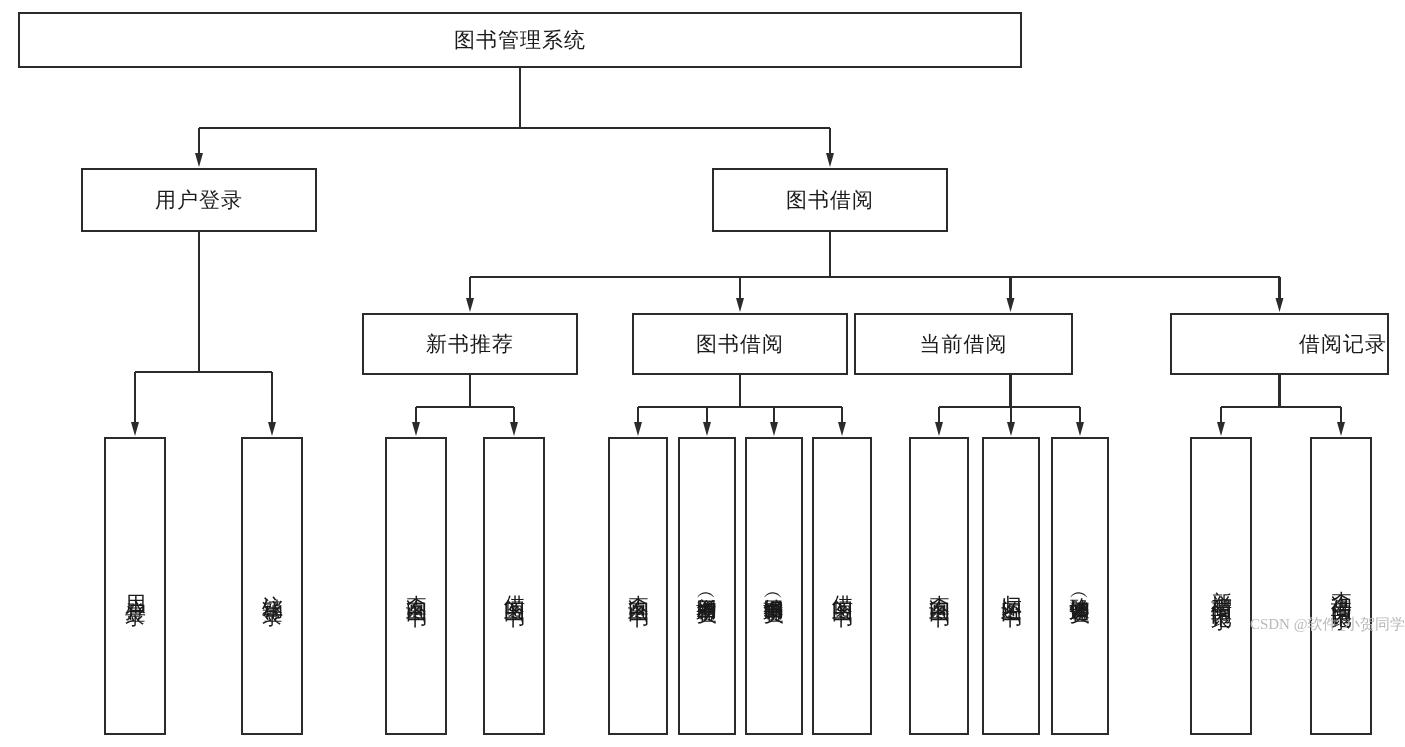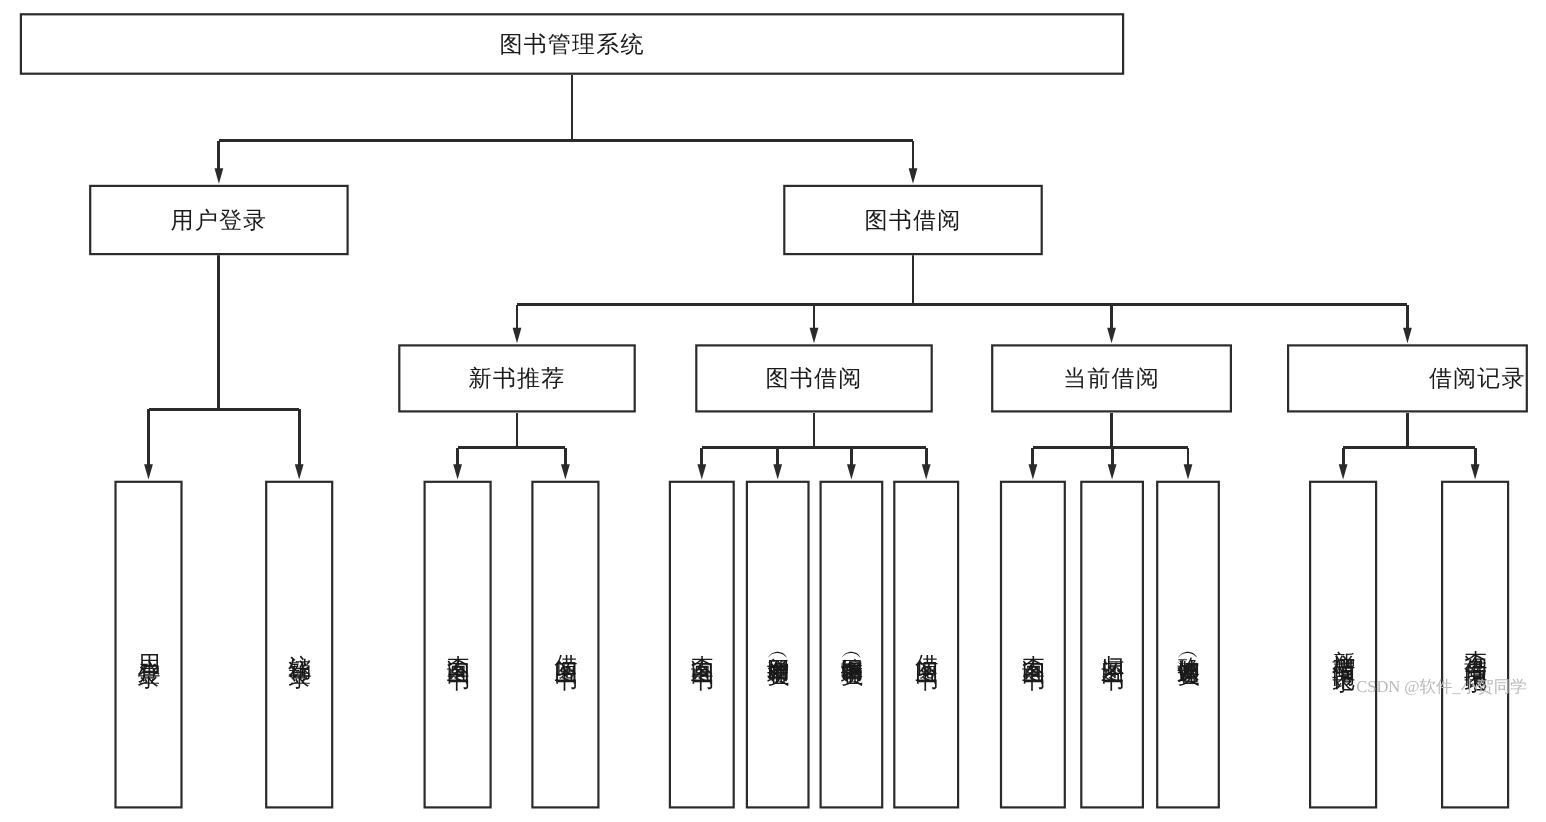--- a/index.html
+++ b/index.html
@@ -50,21 +50,21 @@
     letter-spacing: 4px;
     line-height: 1.1;
     white-space: nowrap;
   }
   .node-v.tight .node-label {
     letter-spacing: 1px;
     font-size: 20px;
   }
   #watermark {
     position: absolute;
-    right: 17px;
+    right: 0;
     bottom: 4px;
     font-size: 15px;
     color: #b9b9b9;
     white-space: nowrap;
     pointer-events: none;
   }
 </style>
 </head>
 <body>
 
@@ -132,21 +132,21 @@
       </div>
       <div class="node node-h" style="left: 712px; top: 168px; width: 236px; height: 64px;">
         <span class="node-label">图书借阅</span>
       </div>
       <div class="node node-h" style="left: 362px; top: 313px; width: 216px; height: 62px;">
         <span class="node-label">新书推荐</span>
       </div>
       <div class="node node-h" style="left: 632px; top: 313px; width: 216px; height: 62px;">
         <span class="node-label">图书借阅</span>
       </div>
-      <div class="node node-h" style="left: 901px; top: 313px; width: 219px; height: 62px;">
+      <div class="node node-h" style="left: 854px; top: 313px; width: 219px; height: 62px;">
         <span class="node-label">当前借阅</span>
       </div>
       <div class="node node-h" style="left: 1170px; top: 313px; width: 219px; height: 62px; justify-content: flex-end;">
         <span class="node-label">借阅记录</span>
       </div>
       <div class="node node-v" style="left: 104px; top: 437px; width: 62px; height: 298px;">
         <span class="node-label">用户登录</span>
       </div>
       <div class="node node-v" style="left: 241px; top: 437px; width: 62px; height: 298px;">
         <span class="node-label">注销登录</span>

